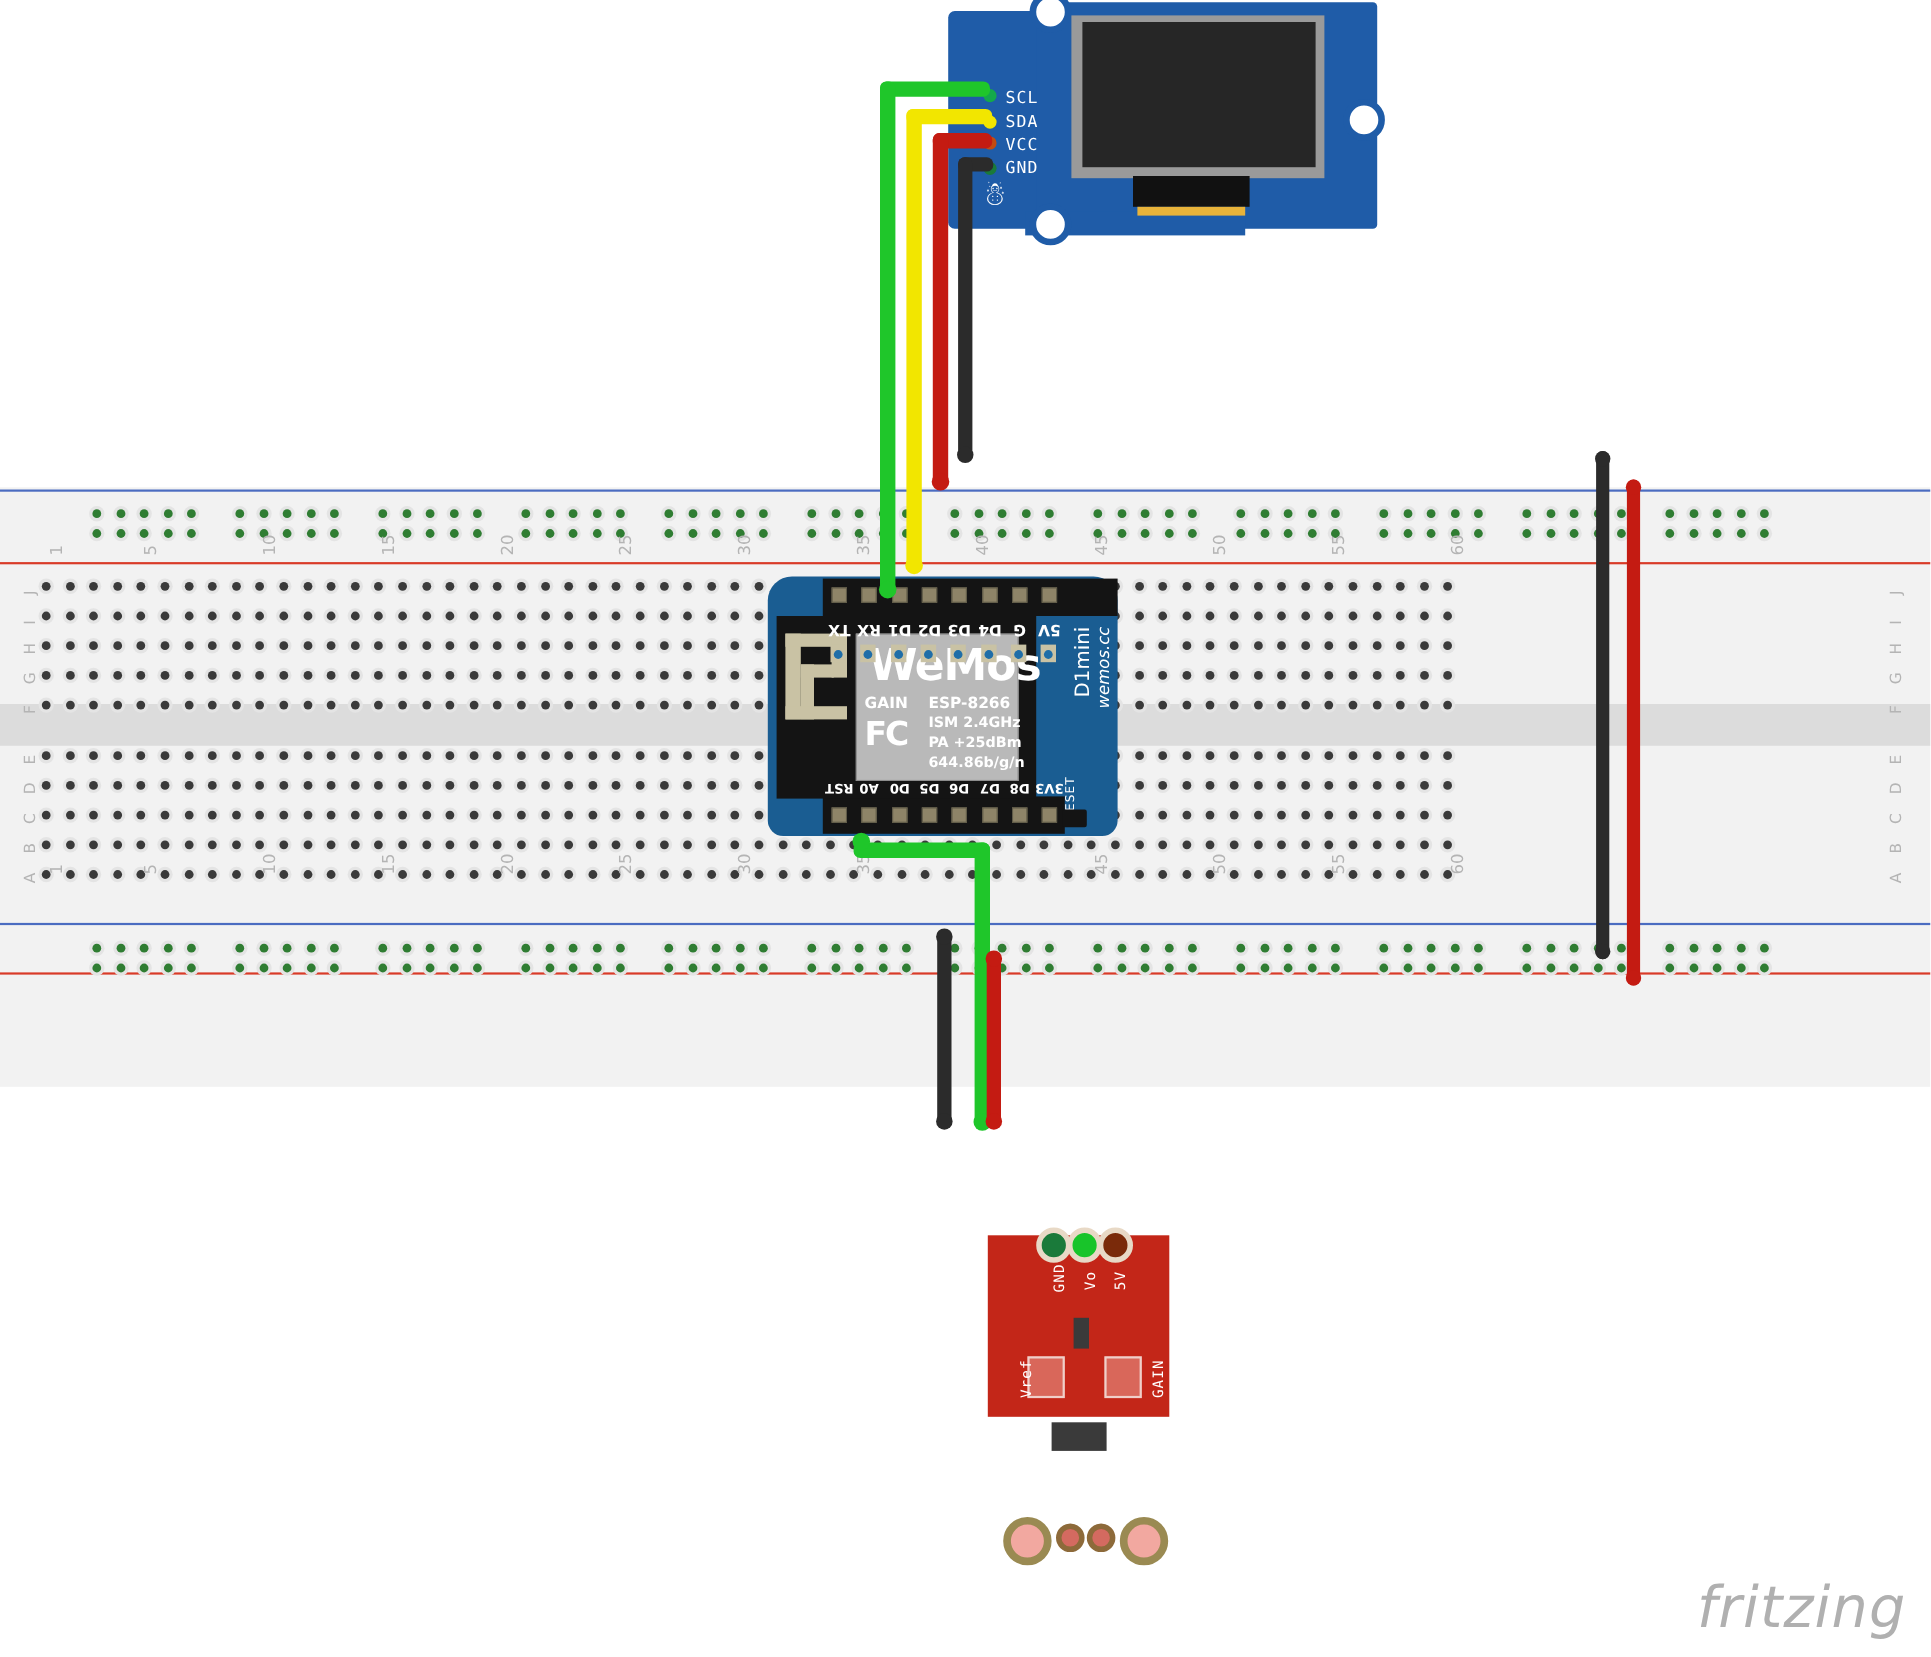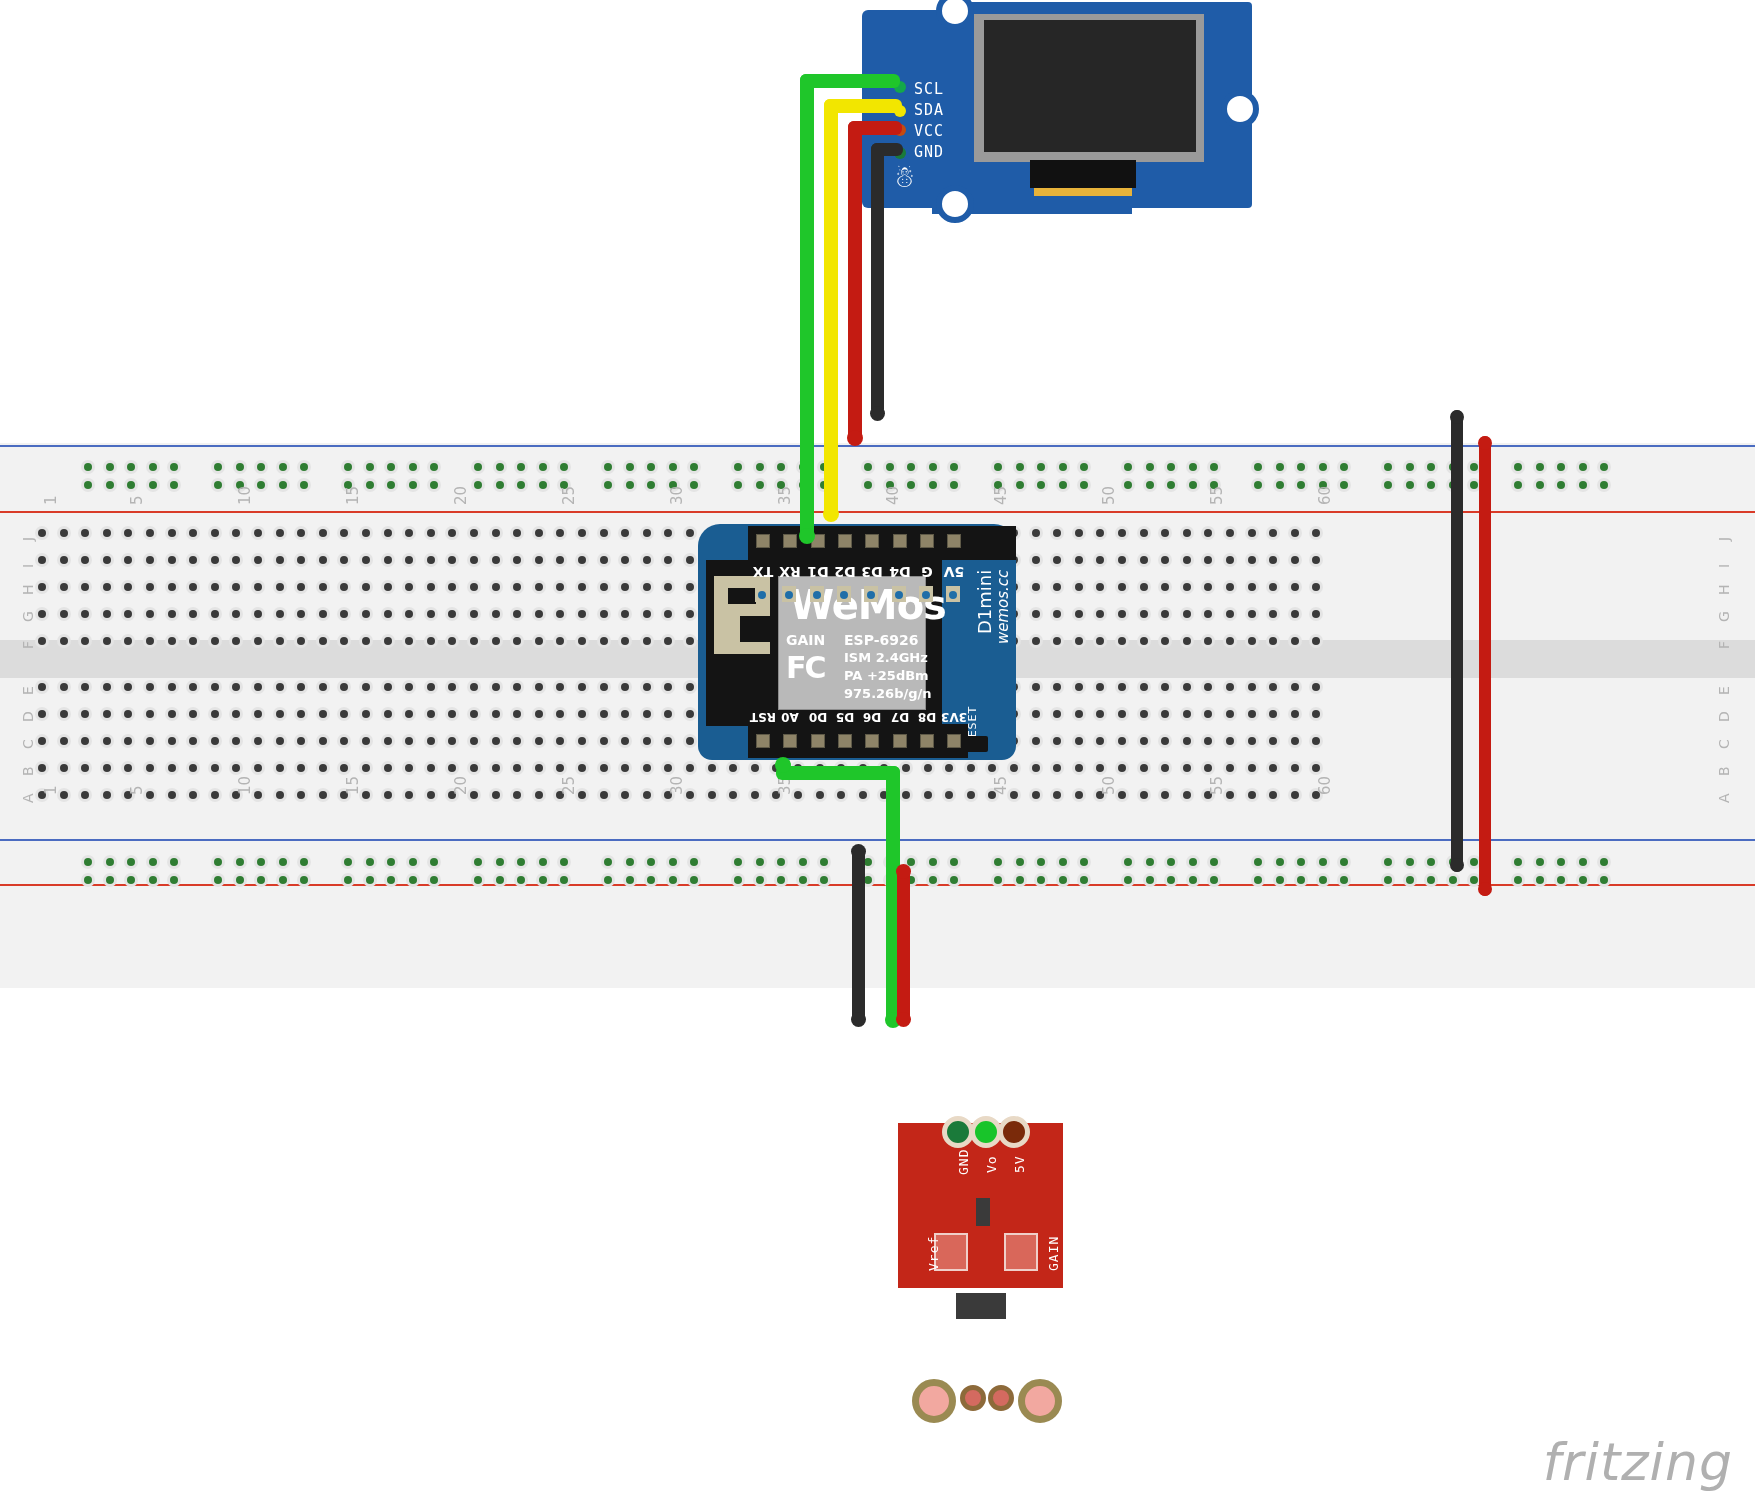--- a/index.html
+++ b/index.html
@@ -1020,25 +1020,25 @@
   <div class="wm-gold" style="left:16px;top:52px;width:14px;height:78px;"></div>
   <div class="wm-gold" style="left:16px;top:52px;width:56px;height:12px;"></div>
   <div class="wm-gold" style="left:58px;top:52px;width:14px;height:40px;"></div>
   <div class="wm-gold" style="left:30px;top:80px;width:30px;height:12px;"></div>
   <div class="wm-gold" style="left:30px;top:80px;width:12px;height:50px;"></div>
   <div class="wm-gold" style="left:16px;top:118px;width:56px;height:12px;"></div>
 
   <div class="wm-shield" style="left:80px;top:52px;width:146px;height:132px;"></div>
   <div class="wm-txt" style="left:92px;top:58px;font-size:40px;letter-spacing:-1px;">WeMos</div>
   <div class="wm-txt" style="left:88px;top:108px;font-size:14px;">GAIN</div>
-  <div class="wm-txt" style="left:146px;top:108px;font-size:14px;">ESP-6926</div>
+  <div class="wm-txt" style="left:146px;top:108px;font-size:14px;">ESP-8266</div>
   <div class="wm-txt" style="left:88px;top:126px;font-size:30px;letter-spacing:-2px;">FC</div>
   <div class="wm-txt" style="left:146px;top:126px;font-size:13px;">ISM 2.4GHz</div>
   <div class="wm-txt" style="left:146px;top:144px;font-size:13px;">PA +25dBm</div>
-  <div class="wm-txt" style="left:146px;top:162px;font-size:13px;">975.26b/g/n</div>
+  <div class="wm-txt" style="left:146px;top:162px;font-size:13px;">644.86b/g/n</div>
 
   <div class="wm-side" style="left:276px;top:110px;font-size:18px;">D1mini</div>
   <div class="wm-side" style="left:296px;top:120px;font-size:15px;font-style:italic;">wemos.cc</div>
   <div class="wm-reset" style="left:268px;top:222px;">RESET</div>
   <div class="wm-black" style="left:268px;top:212px;width:22px;height:16px;border-radius:2px;"></div>
 <div class="wm-pin" style="left: 58px; top: 10px;"></div>
     <div class="wm-pinlabel" style="left: 54px; top: 40px; width: 22px; text-align: center;">TX</div>
     <div class="wm-goldpad" style="left: 57px; top: 62px;">
       <i></i>
     </div>

